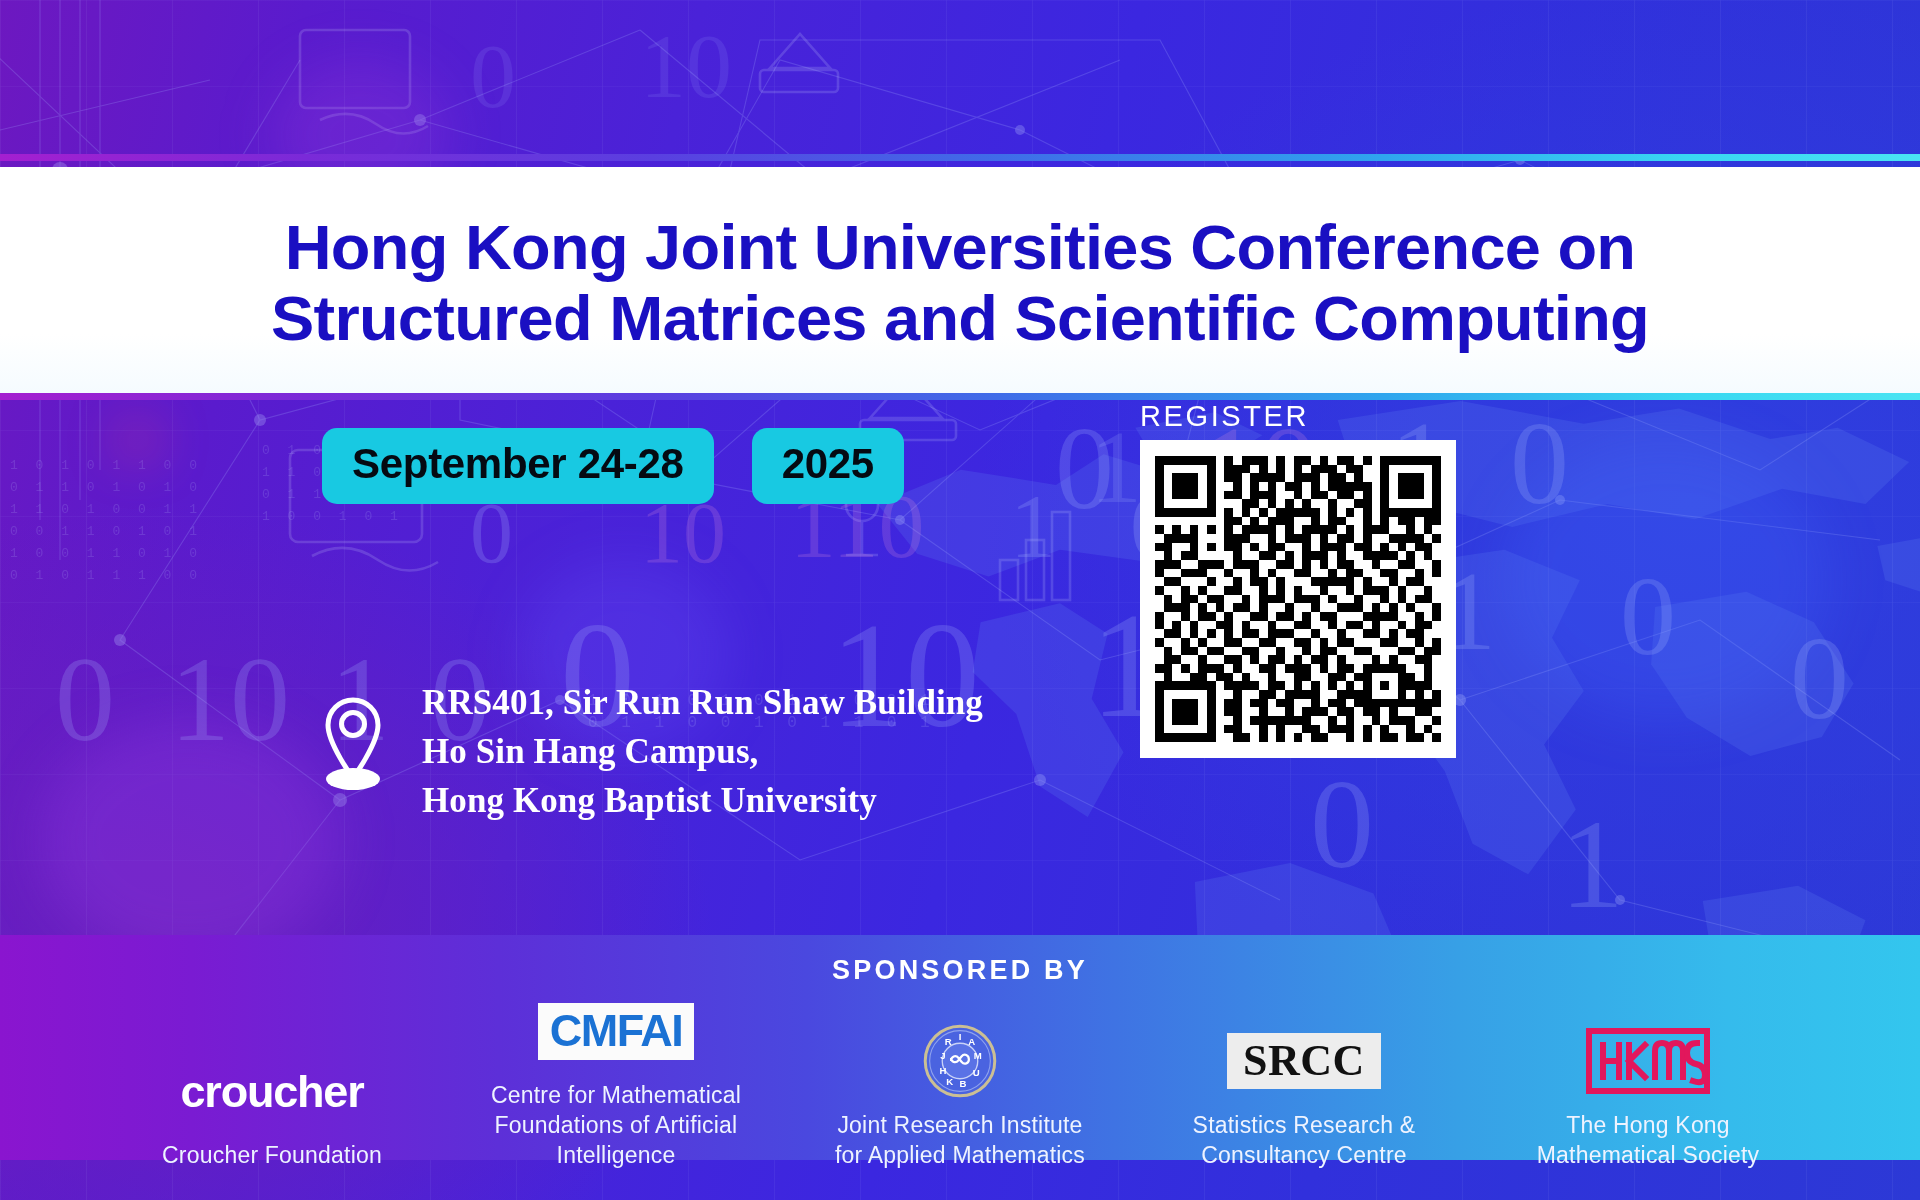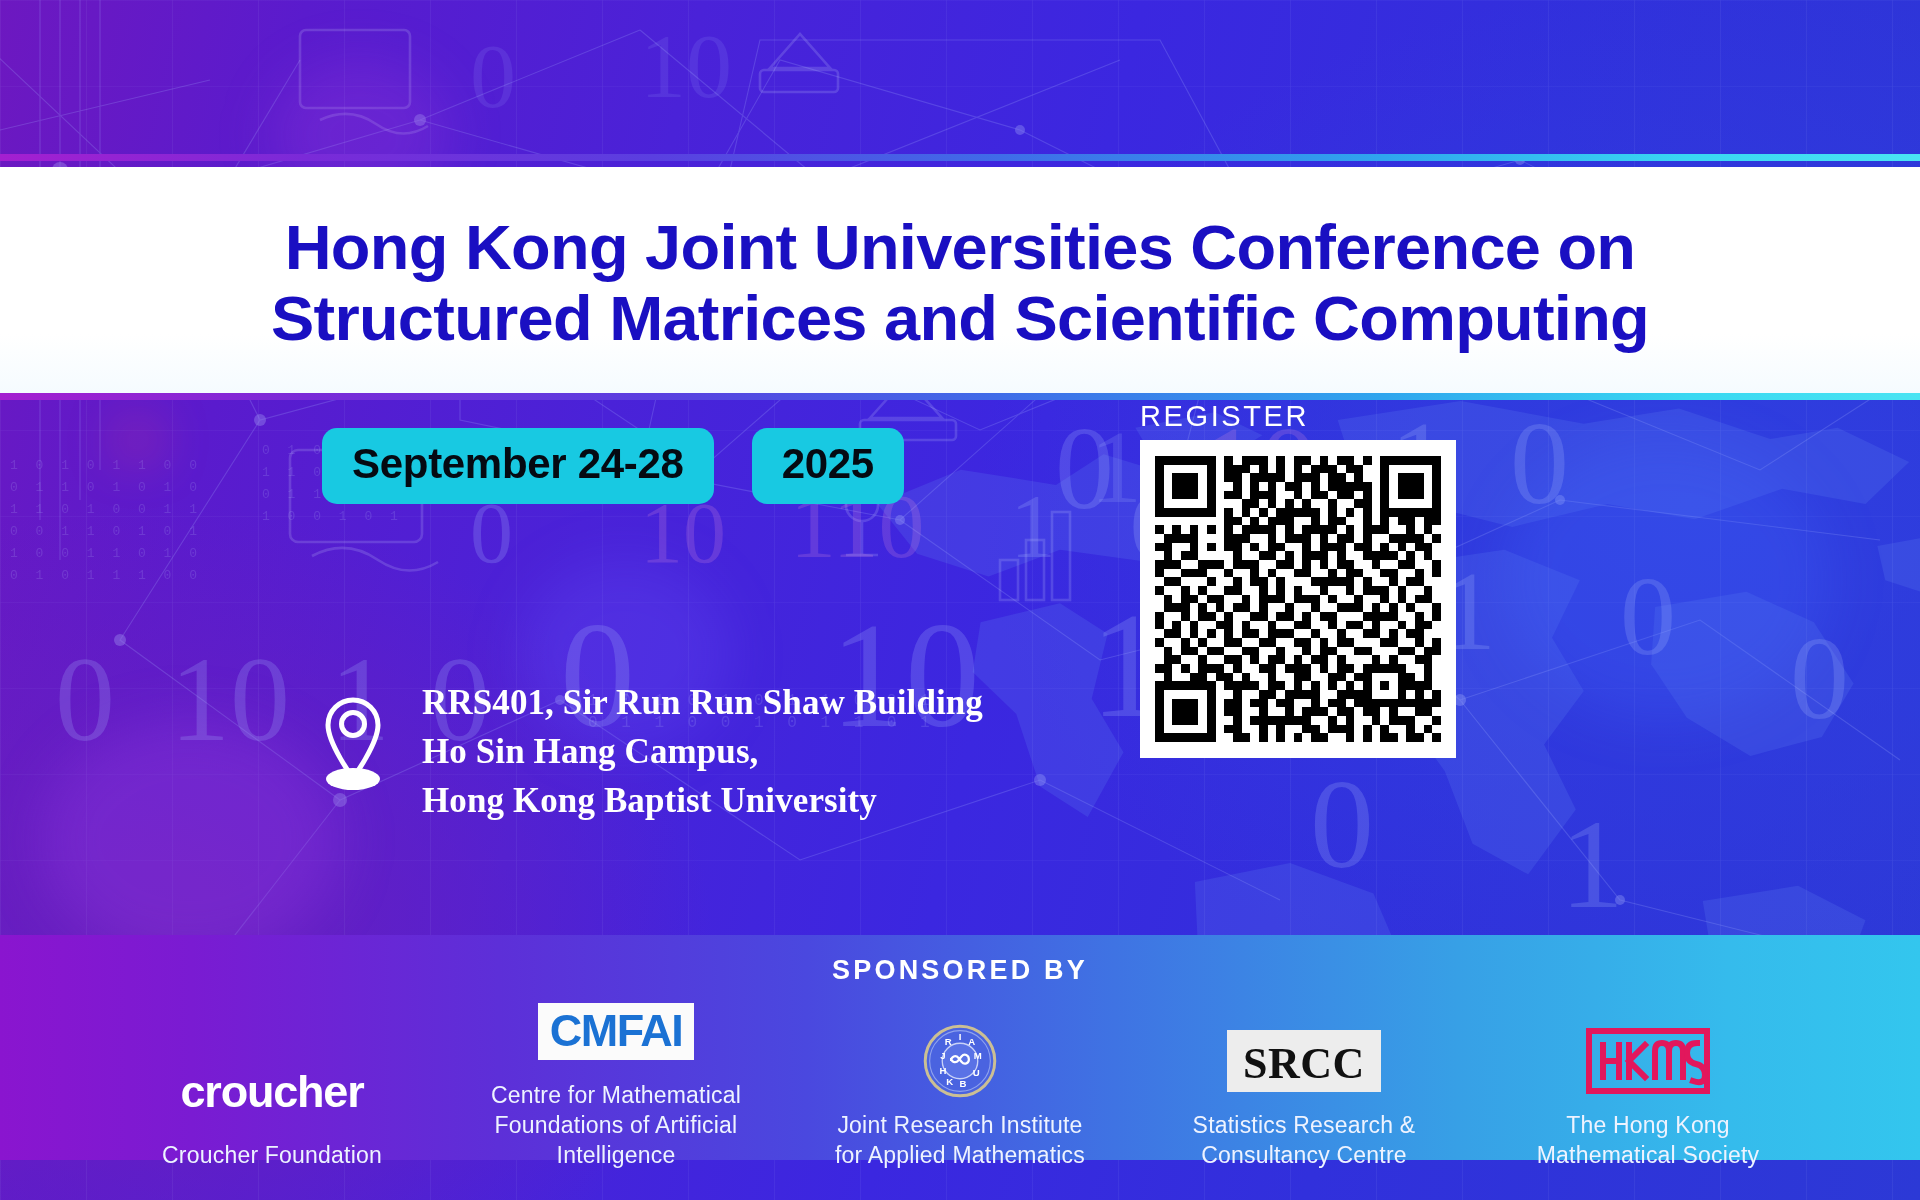--- a/index.html
+++ b/index.html
@@ -109,21 +109,21 @@
 
   .croucher-wordmark{
     color:#fff; font-weight:bold; font-size:45px; letter-spacing:-1.2px; line-height:1;
   }
   .cmfai-box{
     background:#fbfbfb; padding:5px 12px 7px;
   }
   .cmfai-text{
     color:#1b72d4; font-weight:bold; font-size:45px; letter-spacing:-1.5px; line-height:1;margin-top:45px;
   }
-  .srcc-box{ background:#ededed; padding:11px 16px 5px; }
+  .srcc-box{ background:#ededed; padding:5px 16px 5px; }
   .srcc-text{
     color:#111; font-family:"Liberation Serif", serif; font-weight:bold;
     font-size:44px; letter-spacing:.5px; line-height:1.05;
   }
 </style>
 </head>
 <body>
 
 <div id="poster">
 

